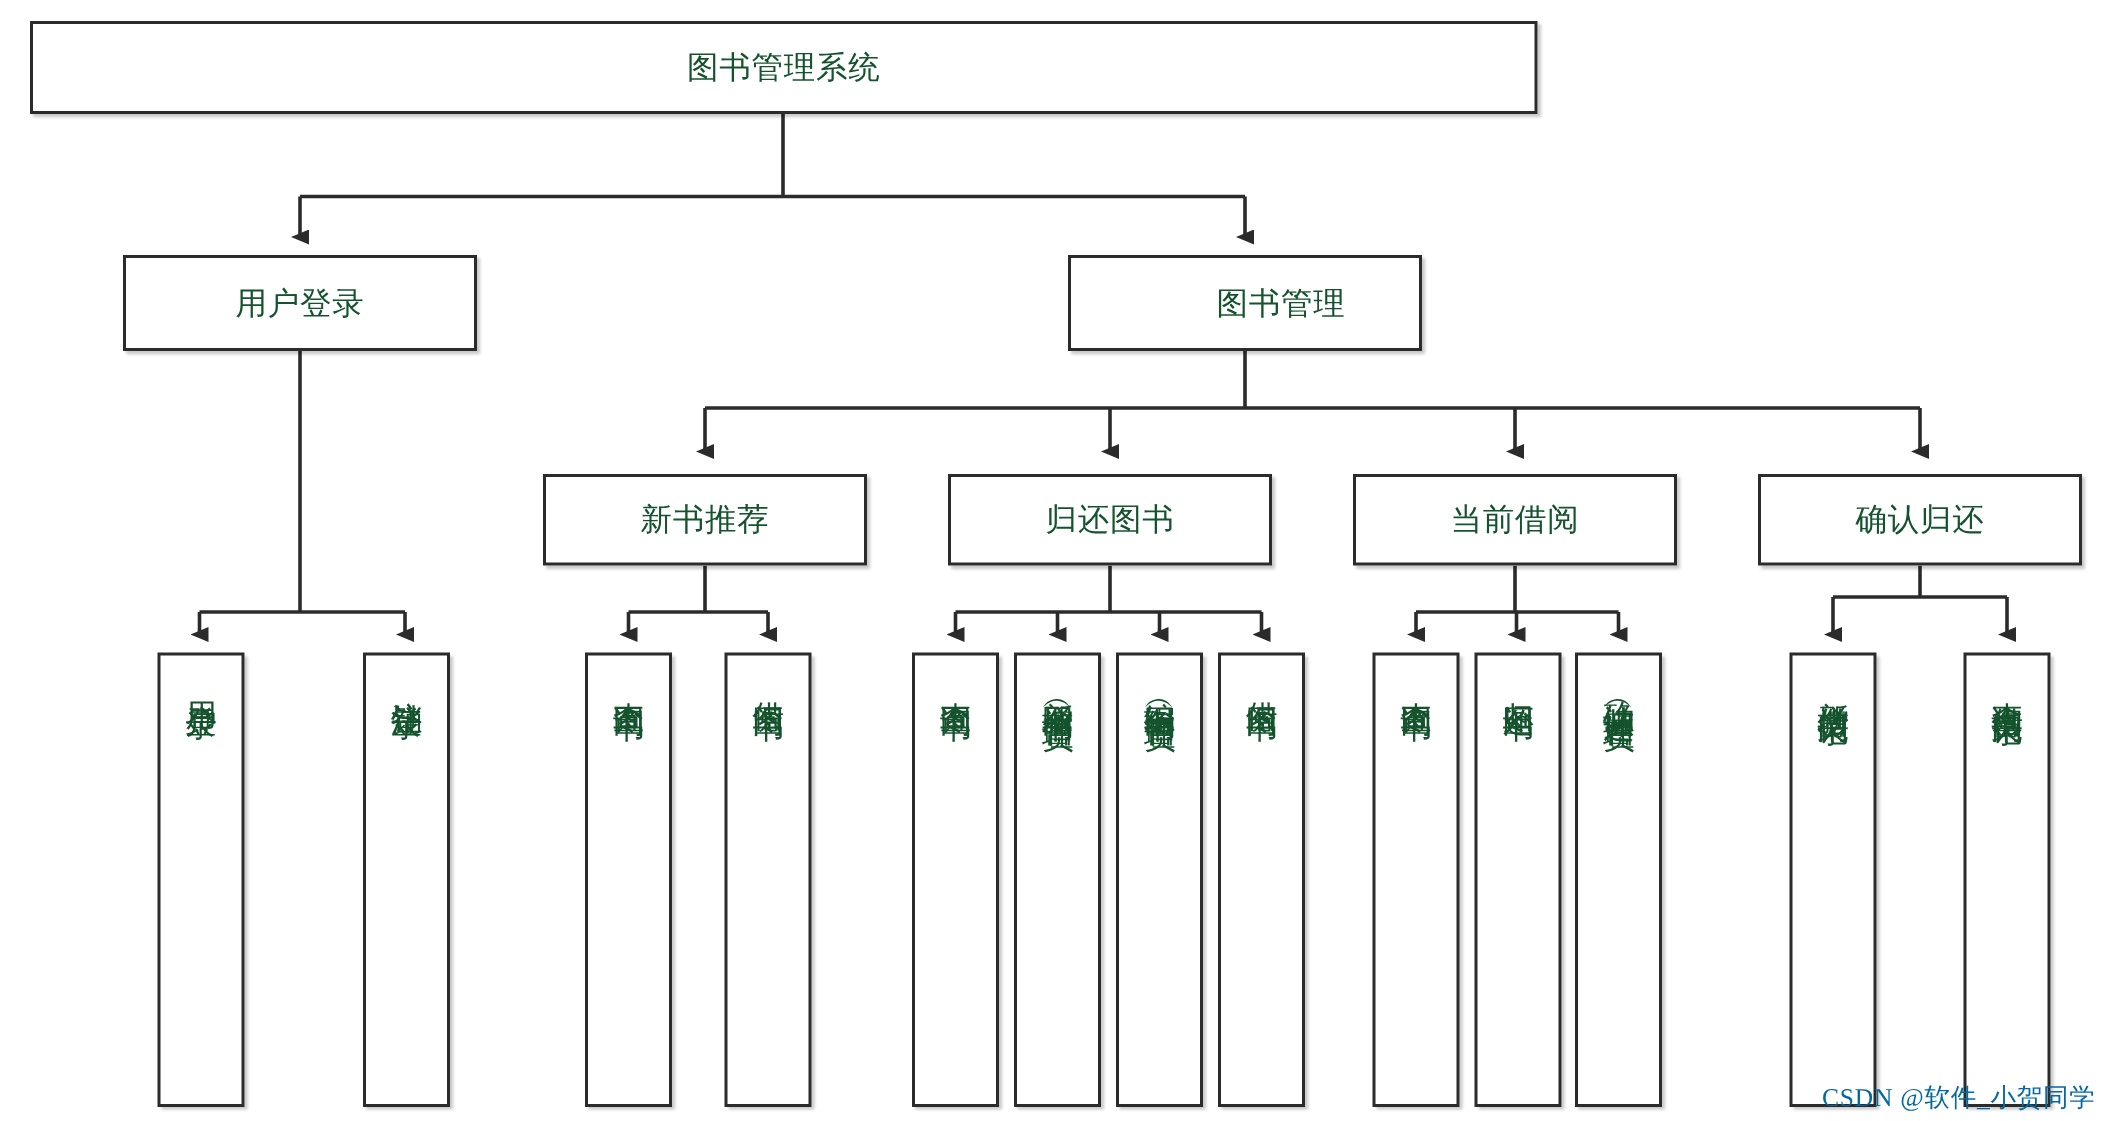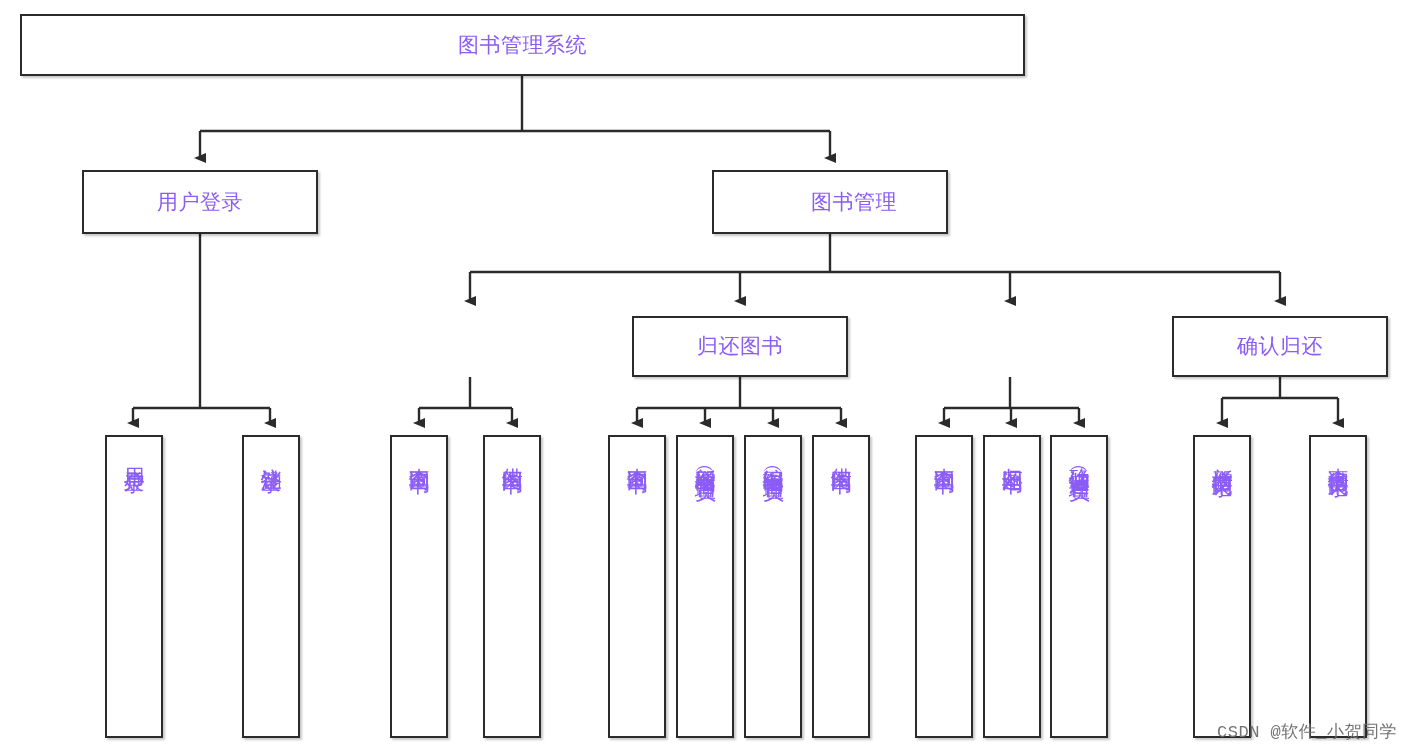--- a/index.html
+++ b/index.html
@@ -31,21 +31,21 @@
     box-sizing: border-box;
     background: #ffffff;
     border: 2px solid #2b2b2b;
     display: flex;
     align-items: center;
     justify-content: center;
     box-shadow: 2px 2px 2px rgba(0,0,0,0.22);
     z-index: 2;
   }
   .node .label {
-    color: #8b5cf6;
+    color: #14532d;
     text-align: center;
     line-height: 1.18;
     letter-spacing: 0.5px;
   }
   .node.horiz .label {
     writing-mode: horizontal-tb;
     font-size: 21px;
   }
   .node.root .label {
     font-size: 21px;
@@ -62,25 +62,25 @@
     line-height: 1.25;
     letter-spacing: 2px;
     white-space: normal;
     max-height: 276px;
   }
   #watermark {
     position: absolute;
     right: 8px;
     bottom: 4px;
     font-size: 17px;
-    color: #737373;
+    color: #0369a1;
     letter-spacing: 0.5px;
     z-index: 5;
     white-space: nowrap;
-    font-family: Liberation Mono, monospace;
+    font-family: Liberation Serif, serif;
   }
 </style>
 </head>
 <body>
 
 <div id="diagram-root">
 
   <svg id="edges" viewBox="0 0 1405 747">
     <defs>
       <marker id="arrow" markerWidth="12" markerHeight="12" refX="5" refY="6" orient="auto" markerUnits="userSpaceOnUse">
@@ -136,25 +136,31 @@
   </div>
 
   <div class="node horiz" style="left:82px; top:170px; width:236px; height:64px;">
     <span class="label">用户登录</span>
   </div>
 
   <div class="node horiz" style="left:712px; top:170px; width:236px; height:64px;padding-left:48px;">
     <span class="label">图书管理</span>
   </div>
 
+  <div class="node horiz" style="left:362px; top:316px; width:216px; height:61px;">
+    <span class="label">新书推荐</span>
+  </div>
 
   <div class="node horiz" style="left:632px; top:316px; width:216px; height:61px;">
     <span class="label">归还图书</span>
   </div>
 
+  <div class="node horiz" style="left:902px; top:316px; width:216px; height:61px;">
+    <span class="label">当前借阅</span>
+  </div>
 
   <div class="node horiz" style="left:1172px; top:316px; width:216px; height:61px;">
     <span class="label">确认归还</span>
   </div>
 
   <div class="node vert" style="left:105px; top:435px; width:58px; height:303px;">
     <span class="label">用户登录</span>
   </div>
 
   <div class="node vert" style="left:242px; top:435px; width:58px; height:303px;">

